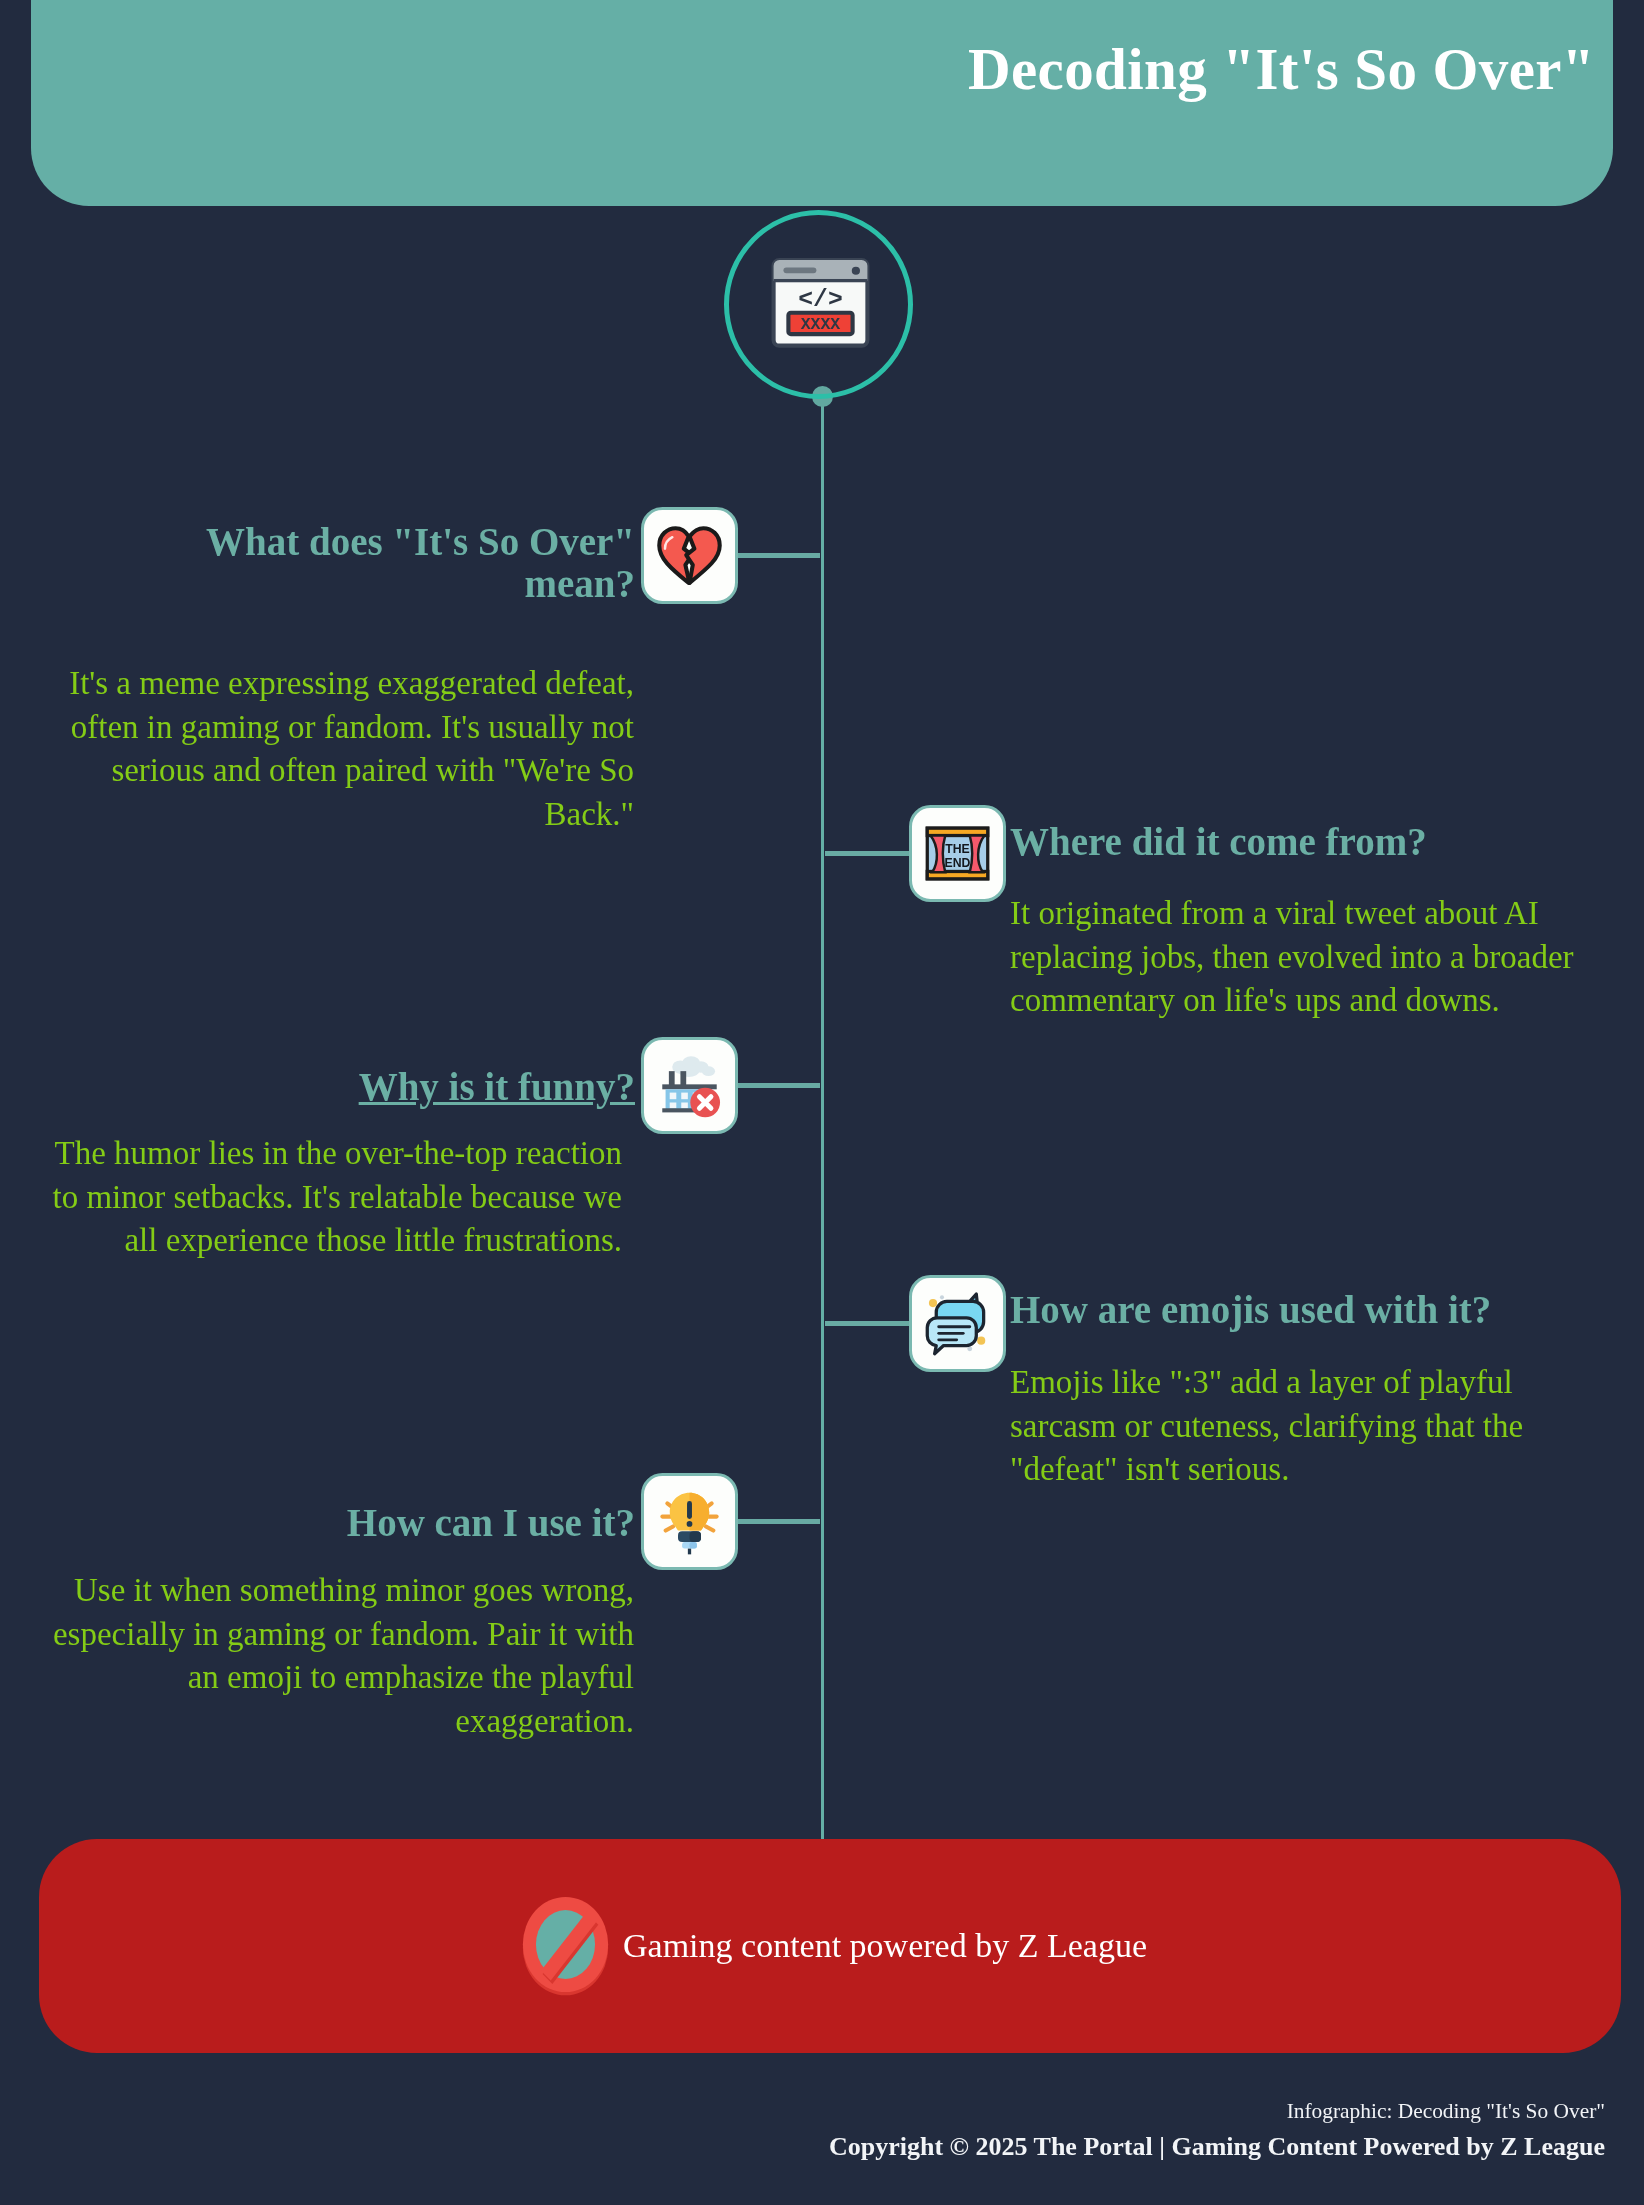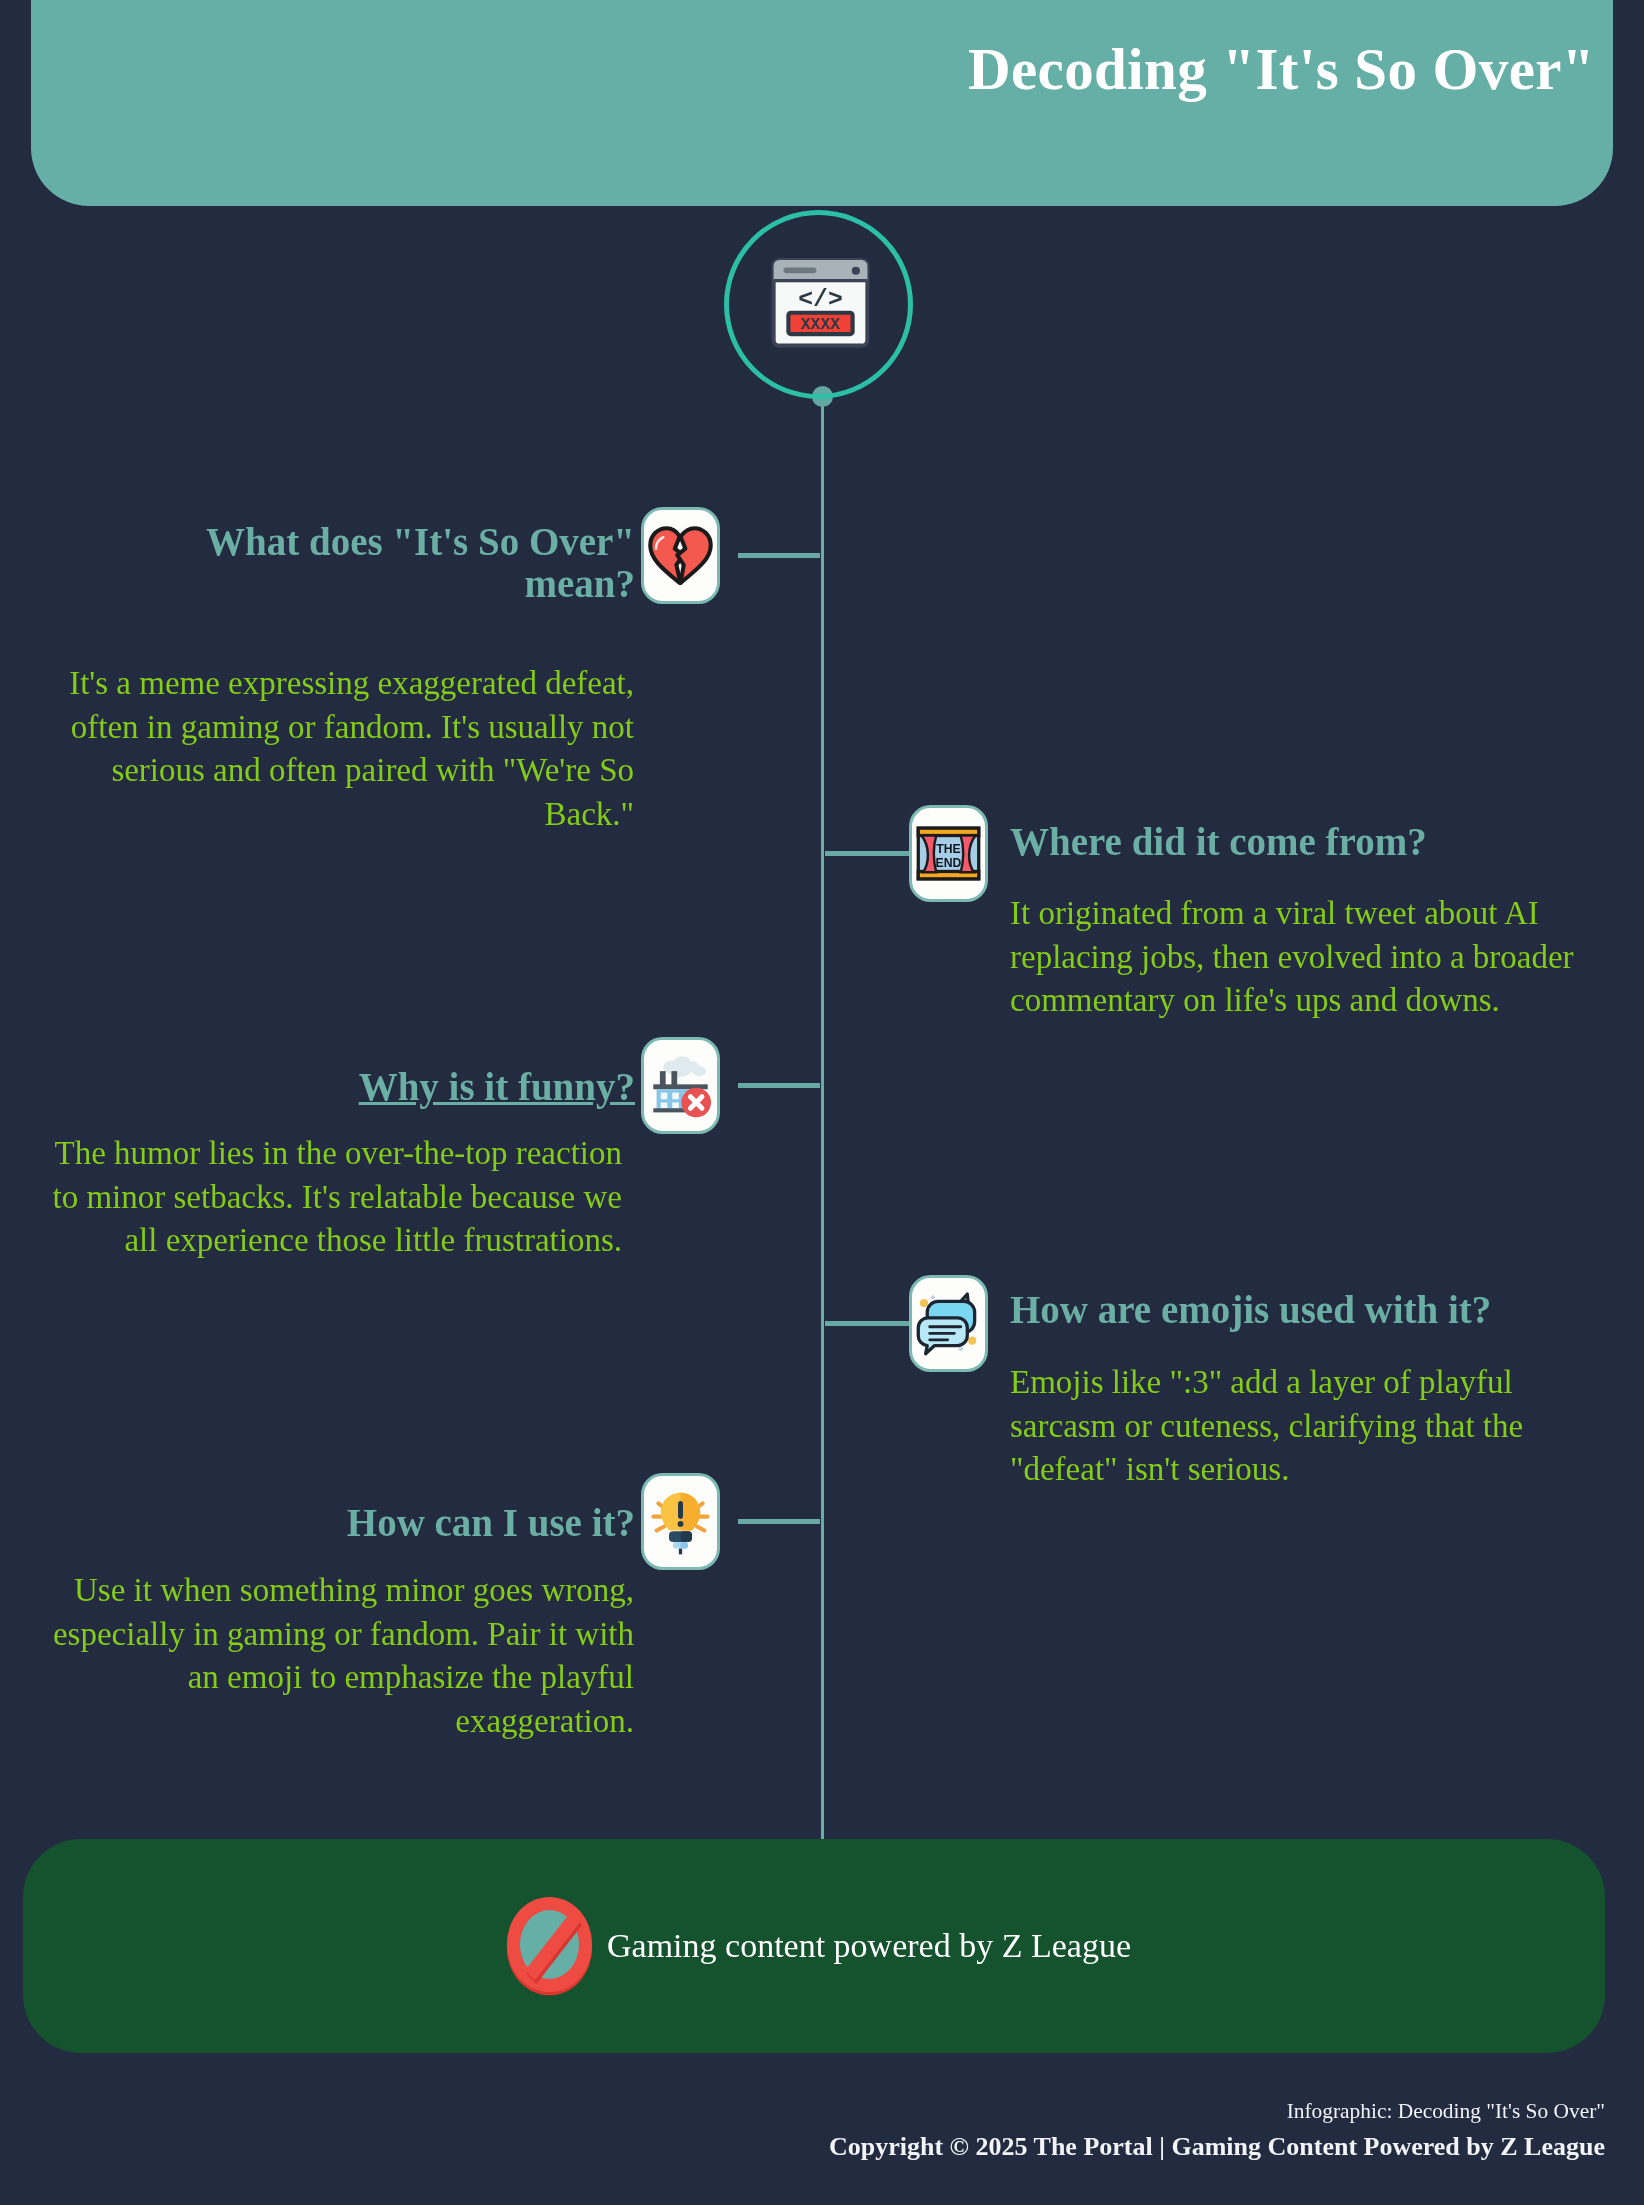--- a/index.html
+++ b/index.html
@@ -75,21 +75,21 @@
     display: flex;
     align-items: center;
     justify-content: center;
   }
 
   
   .row { position: absolute; }
 
   .icon-box {
     position: absolute;
-    width: 79px;
+    width: 97px;
     height: 97px;
     background: #fdfefc;
     border: 3.3px solid #7bb9b1;
     border-radius: 21.4px;
     box-sizing: border-box;
     display: flex;
     align-items: center;
     justify-content: center;
   }
   .icon-box svg { display: block; }
@@ -112,25 +112,25 @@
     color: #84cc16;
     font-size: 33px;
     line-height: 1.32;
   }
   .align-right { text-align: right; }
   .align-left  { text-align: left; }
 
   
   .footer-bar {
     position: absolute;
-    left: 23px;
+    left: 39px;
     top: 1839px;
     width: 1582px;
     height: 214px;
-    background: #14532d;
+    background: #b91c1c;
     border-radius: 58px;
   }
   .footer-inner {
     position: absolute;
     left: 0; top: 0;
     width: 100%; height: 100%;
     display: flex;
     align-items: center;
     justify-content: center;
     gap: 5px;

